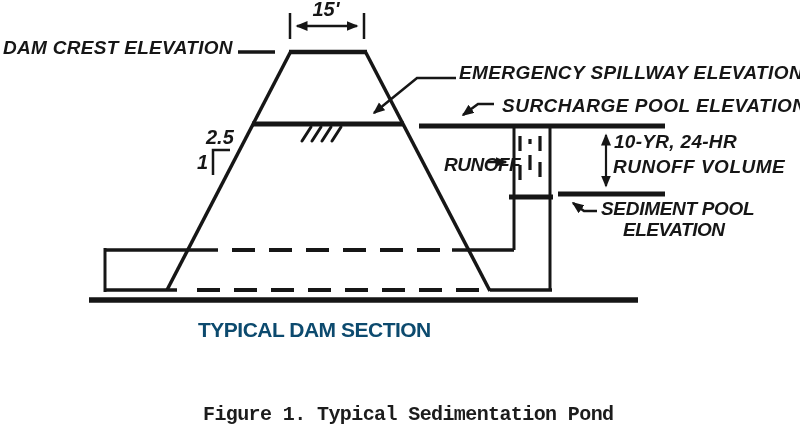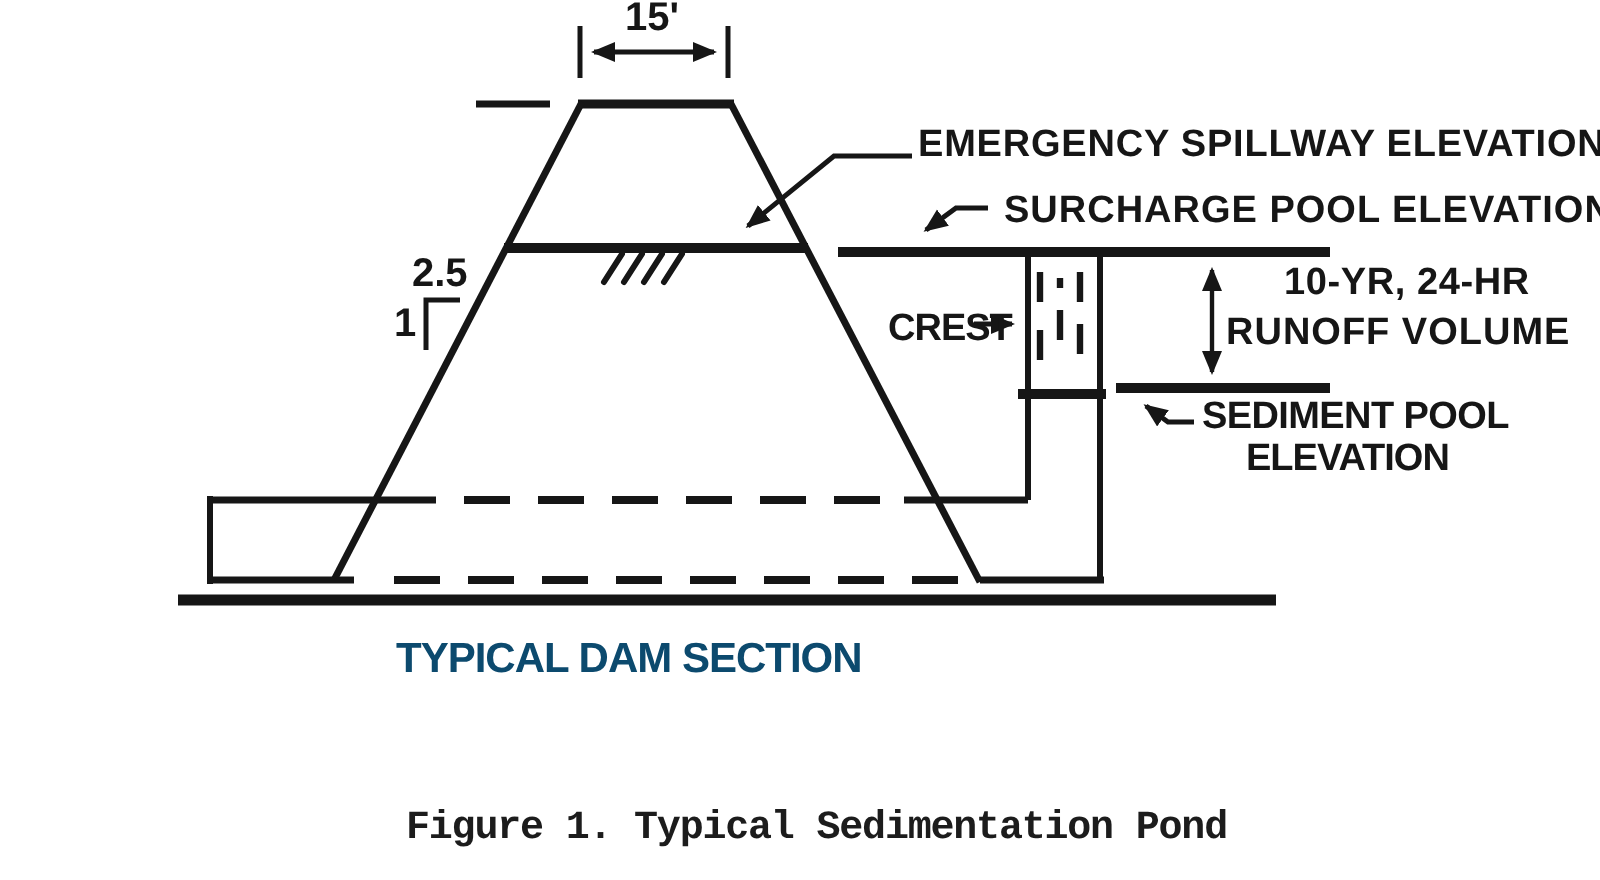--- a/index.html
+++ b/index.html
@@ -13,20 +13,21 @@
   .canvas{position:absolute;left:0;top:0;width:800px;height:440px;}
   svg{position:absolute;left:0;top:0;}
   .lbl{
     position:absolute;
     color:#161616;
     font-weight:bold;
     font-size:19px;
     line-height:1;
     letter-spacing:0.5px;
     white-space:nowrap;
+    font-style:italic;
   }
   .num{font-size:20px;letter-spacing:0;text-align:right;}
   .title{
     position:absolute;
     color:#0c4a6e;
     font-weight:bold;
     font-size:21px;
     letter-spacing:-0.5px;
     line-height:1;
     white-space:nowrap;
@@ -113,33 +114,34 @@
       <path d="M104,290 H177" stroke-width="3.5"></path>
       <path d="M197,290 H481" stroke-width="4" stroke-dasharray="23 14"></path>
       <path d="M490,290 H552" stroke-width="3.5"></path>
     </g>
 
     <path d="M105,248 V292" stroke="#161616" stroke-width="3"></path>
 
     <path d="M89,300 H638" stroke="#161616" stroke-width="5.5"></path>
   </svg>
 
+  <div class="lbl" style="left:3px;top:38px;letter-spacing:0.3px;">DAM CREST ELEVATION</div>
 
   <div class="lbl num" style="left:306px;top:-1px;width:40px;text-align:center;">15'</div>
 
   <div class="lbl num" style="left:206px;top:127px;">2.5</div>
   <div class="lbl num" style="left:197px;top:152px;">1</div>
 
   <div class="lbl" style="left:459px;top:63px;letter-spacing:0.4px;">EMERGENCY SPILLWAY ELEVATION</div>
 
   <div class="lbl" style="left:502px;top:96px;letter-spacing:0.5px;">SURCHARGE POOL ELEVATION</div>
 
-  <div class="lbl" style="left:444px;top:155px;letter-spacing:-0.5px;">CREST</div>
+  <div class="lbl" style="left:444px;top:155px;letter-spacing:-0.5px;">RUNOFF</div>
 
-  <div class="lbl" style="left:642px;top:132px;letter-spacing:0.3px;">10-YR, 24-HR</div>
+  <div class="lbl" style="left:614px;top:132px;letter-spacing:0.3px;">10-YR, 24-HR</div>
   <div class="lbl" style="left:613px;top:157px;letter-spacing:0.5px;">RUNOFF VOLUME</div>
 
   <div class="lbl" style="left:601px;top:199px;letter-spacing:-0.3px;">SEDIMENT POOL</div>
   <div class="lbl" style="left:623px;top:220px;letter-spacing:-0.5px;">ELEVATION</div>
 
   <div class="title" style="left:198px;top:319px;">TYPICAL DAM SECTION</div>
 
   <div class="caption" style="left:203px;top:405px;">Figure 1.  Typical Sedimentation Pond</div>
 
 </div>

